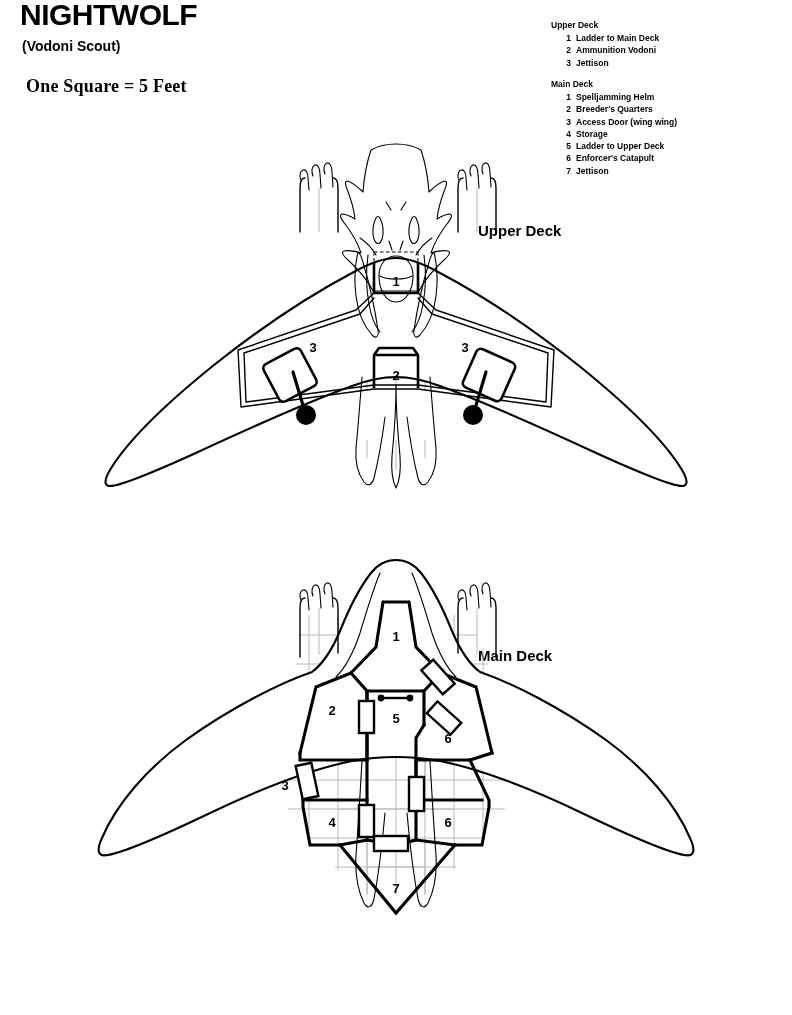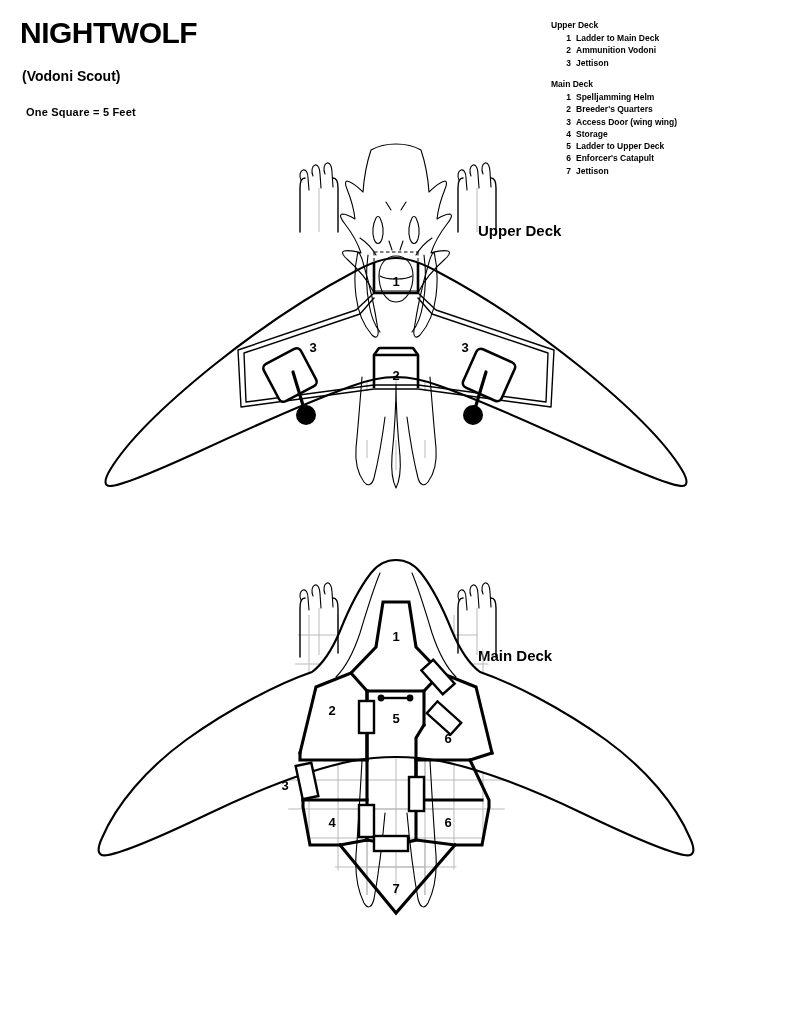--- a/index.html
+++ b/index.html
@@ -1,23 +1,23 @@
 <!DOCTYPE html>
 <html><head>
 <meta charset="utf-8">
 <style>
   html,body{margin:0;padding:0;background:#ffffff;}
   body{width:792px;height:1015px;position:relative;overflow:hidden;
        font-family:"Liberation Sans",sans-serif;color:#000;}
 
   
-  #header{position:absolute;left:20px;top:18px;}
+  #header{position:absolute;left:20px;top:0;}
   #ship-title{font-size:30px;font-weight:bold;letter-spacing:-0.5px;line-height:1.0;margin:0;}
-  #ship-subtitle{font-size:14px;font-weight:bold;margin:20px 0 0 2px;}
-  #scale-note{font-size:11px;font-weight:bold;margin:22px 0 0 6px;letter-spacing:0.2px;}
+  #ship-subtitle{font-size:14px;font-weight:bold;margin:8px 0 0 2px;}
+  #scale-note{font-size:18px;font-weight:bold;margin:22px 0 0 6px;letter-spacing:0.2px;font-family:Liberation Serif, serif;}
 
   
   #legend{position:absolute;left:551px;top:19px;font-size:8.5px;line-height:1.44;font-weight:bold;}
   .legend-group{margin-bottom:9px;}
   .legend-group:last-child{margin-bottom:0;}
   .legend-head{font-size:8.5px;font-weight:bold;margin-bottom:1px;}
   .legend-row{display:flex;margin-left:9px;}
   .legend-num{width:11px;text-align:right;margin-right:5px;}
   .legend-txt{white-space:nowrap;}
 

